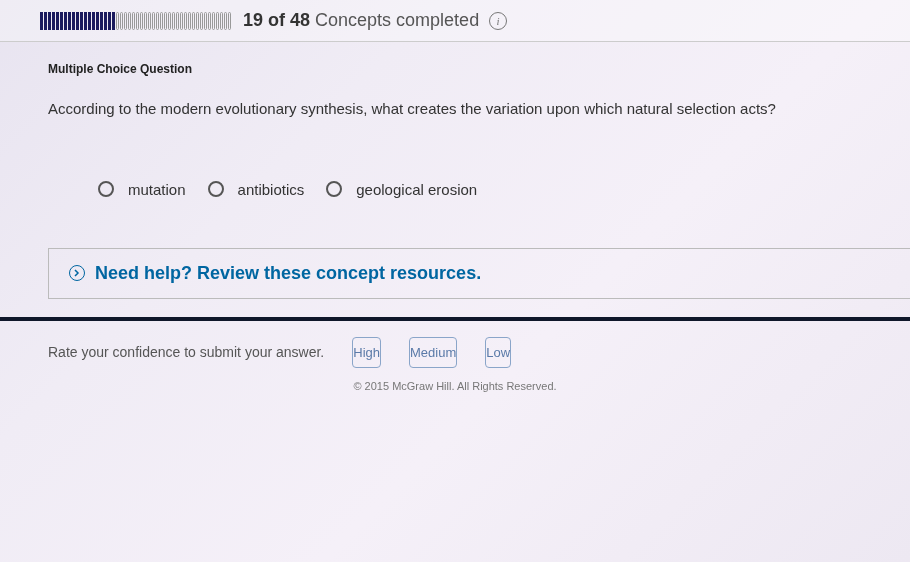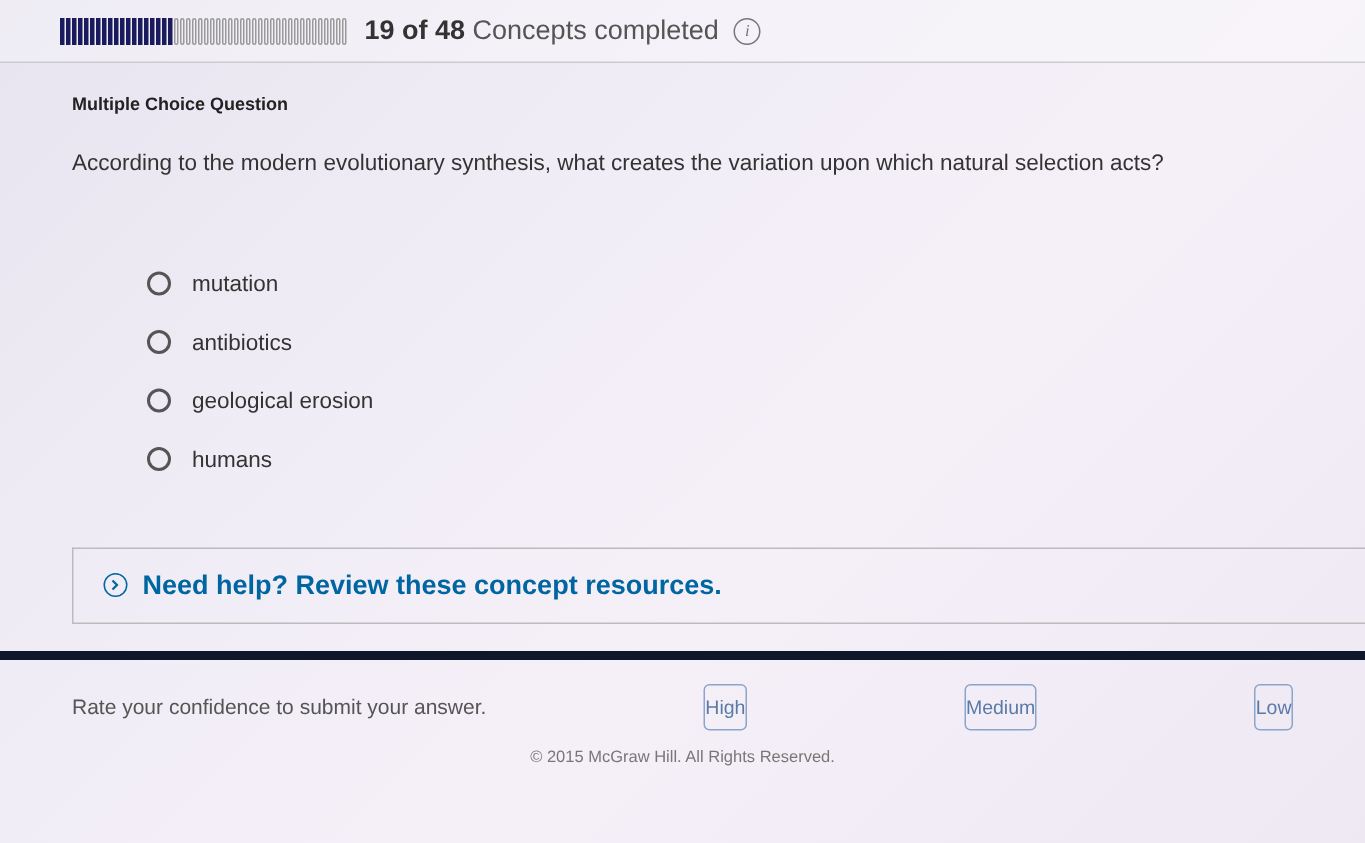--- a/index.html
+++ b/index.html
@@ -70,21 +70,21 @@
     }
     .question-text {
       font-size: 15px;
       color: #333;
       margin-bottom: 60px;
       line-height: 1.5;
     }
     .options {
       margin-left: 50px;
       display: flex;
-      flex-direction: column;
+      flex-direction: row;
       gap: 22px;
     }
     .option {
       display: flex;
       align-items: center;
       gap: 14px;
       cursor: pointer;
     }
     .radio {
       width: 16px;
@@ -118,27 +118,26 @@
       color: #0066a1;
       font-size: 9px;
       flex-shrink: 0;
     }
     .help-text {
       font-size: 18px;
       font-weight: bold;
       color: #0066a1;
     }
     .footer {
-      border-top: 6px solid #0f172a;
+      border-top: 4px solid #0f172a;
       margin-top: 18px;
       padding: 16px 48px 6px 48px;
       display: flex;
       align-items: center;
       gap: 28px;
-      justify-content: space-between;
     }
     .rate-label {
       font-size: 14px;
       color: #555;
     }
     .conf-btn {
       padding: 7px 0;
       border: 1px solid #8aa5c9;
       border-radius: 4px;
       background: transparent;
@@ -223,24 +222,20 @@
       <div class="option-label">mutation</div>
     </div>
     <div class="option">
       <div class="radio"></div>
       <div class="option-label">antibiotics</div>
     </div>
     <div class="option">
       <div class="radio"></div>
       <div class="option-label">geological erosion</div>
     </div>
-    <div class="option">
-      <div class="radio"></div>
-      <div class="option-label">humans</div>
-    </div>
   </div>
 </div>
 
 <div class="help-box">
   <div class="chevron-icon">
     <svg width="6" height="8" viewBox="0 0 6 8">
         <path d="M1 1 L4 4 L1 7" stroke="#0066a1" stroke-width="1.5" fill="none"></path>
       </svg>
   </div>
   <div class="help-text">Need help? Review these concept resources.</div>

